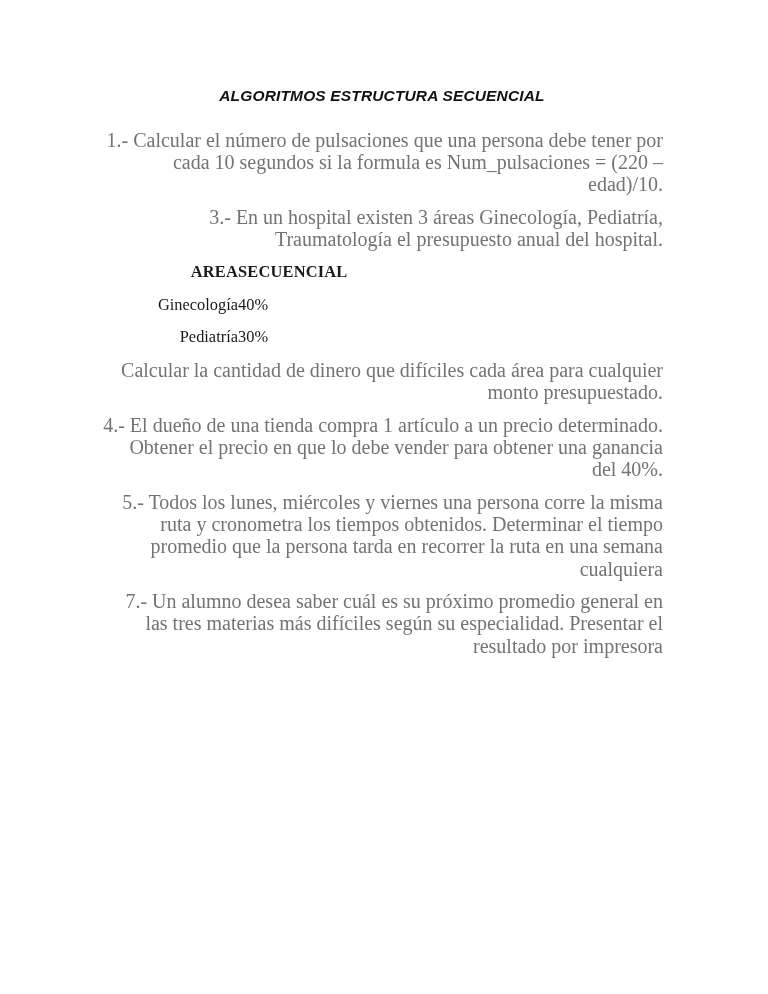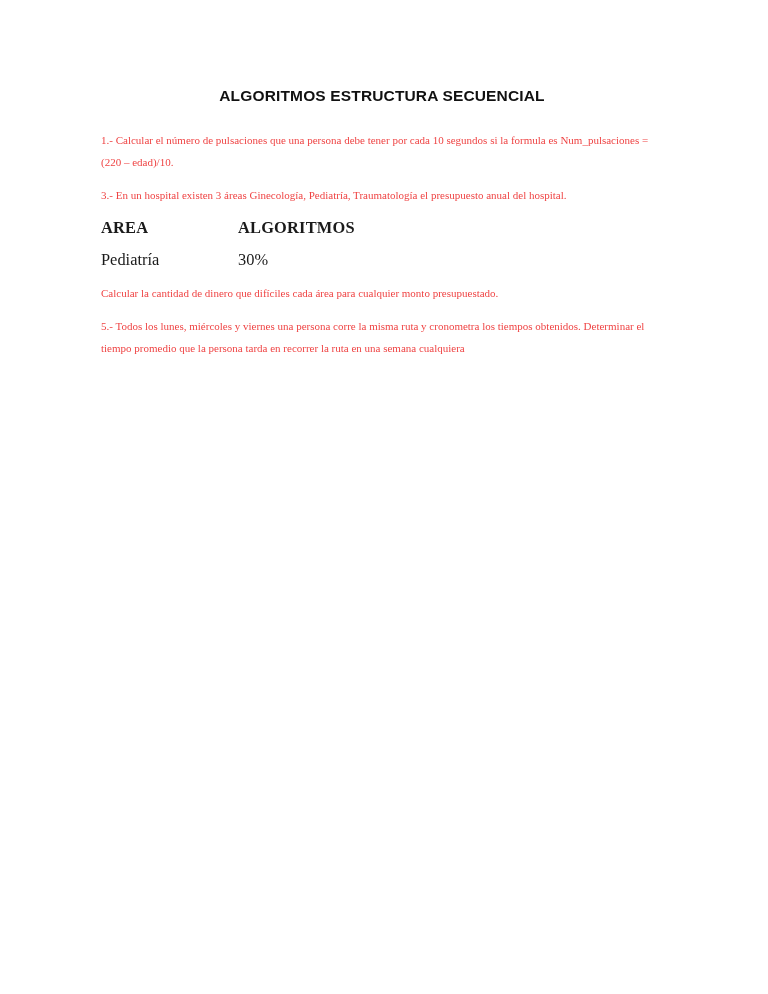--- a/index.html
+++ b/index.html
@@ -37,28 +37,29 @@
 
   .doc-title {
     font-family: "Liberation Sans", "DejaVu Sans", sans-serif;
     font-weight: bold;
     font-size: 15.5px;
     letter-spacing: 0.15px;
     text-align: center;
     color: #111111;
     margin: 0 0 23px 0;
     line-height: 20px;
+    font-style: italic;
   }
 
   p.para {
-    font-size: 11px;
+    font-size: 20px;
     line-height: 22.2px;
     margin: 0 0 10.5px 0;
-    text-align: left;
-    color: #ef4444;
+    text-align: right;
+    color: #737373;
   }
 
   p.para:last-child {
     margin-bottom: 0;
   }
 
   .table-block {
     margin: 0 0 10.5px 0;
   }
 
@@ -72,20 +73,21 @@
 
   .trow.header-row {
     font-weight: bold;
     letter-spacing: 0.2px;
   }
 
   .cell-area {
     display: inline-block;
     width: 137px;
     vertical-align: top;
+    text-align: right;
   }
 
   .cell-pct {
     display: inline-block;
     vertical-align: top;
   }
 </style>
 </head>
 <body>
 
@@ -95,32 +97,37 @@
     <h1 class="doc-title">ALGORITMOS ESTRUCTURA SECUENCIAL</h1>
 
     <p class="para">1.- Calcular el número de pulsaciones que una persona debe tener por cada 10 segundos si la formula es Num_pulsaciones = (220 – edad)/10.</p>
 
 
     <p class="para">3.- En un hospital existen 3 áreas Ginecología, Pediatría, Traumatología el presupuesto anual del hospital.</p>
 
     <div class="table-block">
 
       <div class="trow header-row">
-        <span class="cell-area">AREA</span><span class="cell-pct">ALGORITMOS</span>
+        <span class="cell-area">AREA</span><span class="cell-pct">SECUENCIAL</span>
       </div>
 
+      <div class="trow">
+        <span class="cell-area">Ginecología</span><span class="cell-pct">40%</span>
+      </div>
 
       <div class="trow">
         <span class="cell-area">Pediatría</span><span class="cell-pct">30%</span>
       </div>
 
 
     </div>
 
     <p class="para">Calcular la cantidad de dinero que difíciles cada área para cualquier monto presupuestado.</p>
 
+    <p class="para">4.- El dueño de una tienda compra 1 artículo a un precio determinado. Obtener el precio en que lo debe vender para obtener una ganancia del 40%.</p>
 
     <p class="para">5.- Todos los lunes, miércoles y viernes una persona corre la misma ruta y cronometra los tiempos obtenidos. Determinar el tiempo promedio que la persona tarda en recorrer la ruta en una semana cualquiera</p>
 
 
+    <p class="para">7.- Un alumno desea saber cuál es su próximo promedio general en las tres materias más difíciles según su especialidad. Presentar el resultado por impresora</p>
 
   </div>
 </div>
 
 </body></html>

